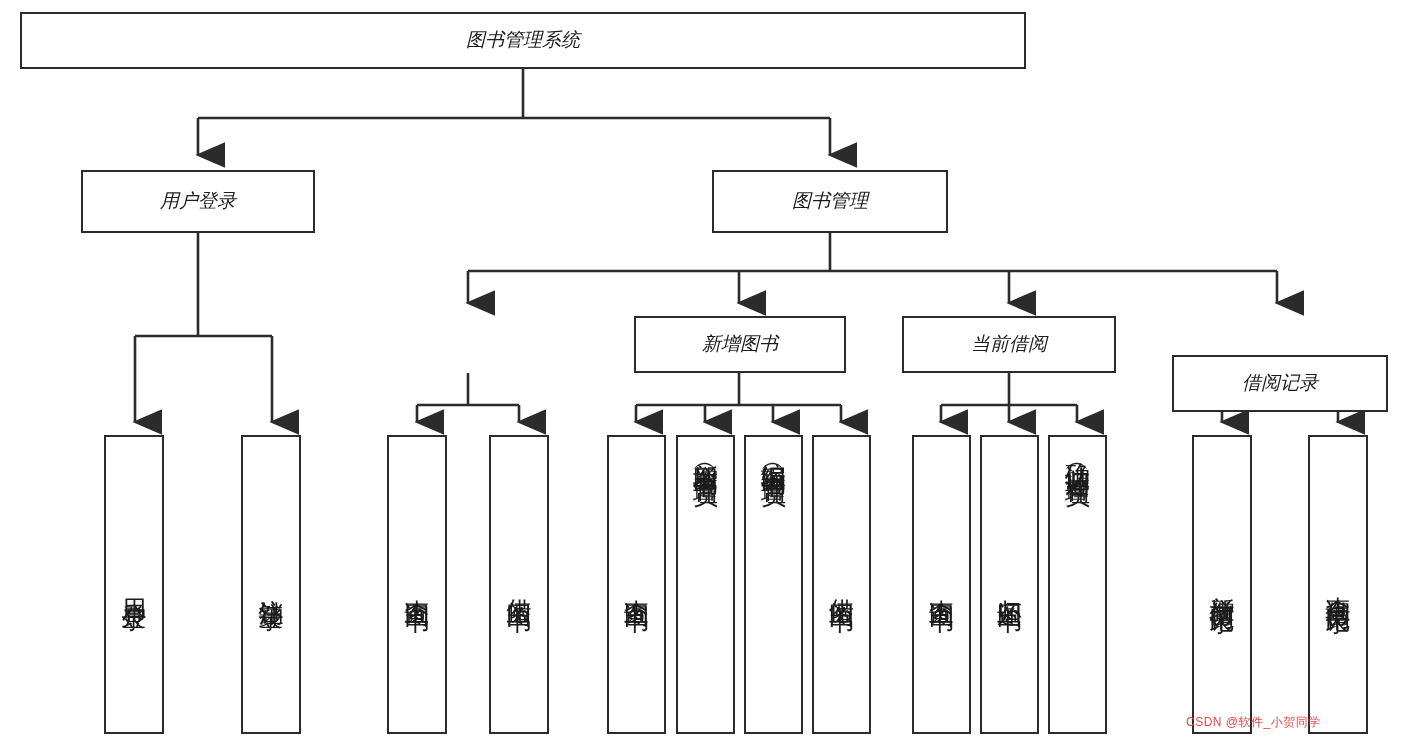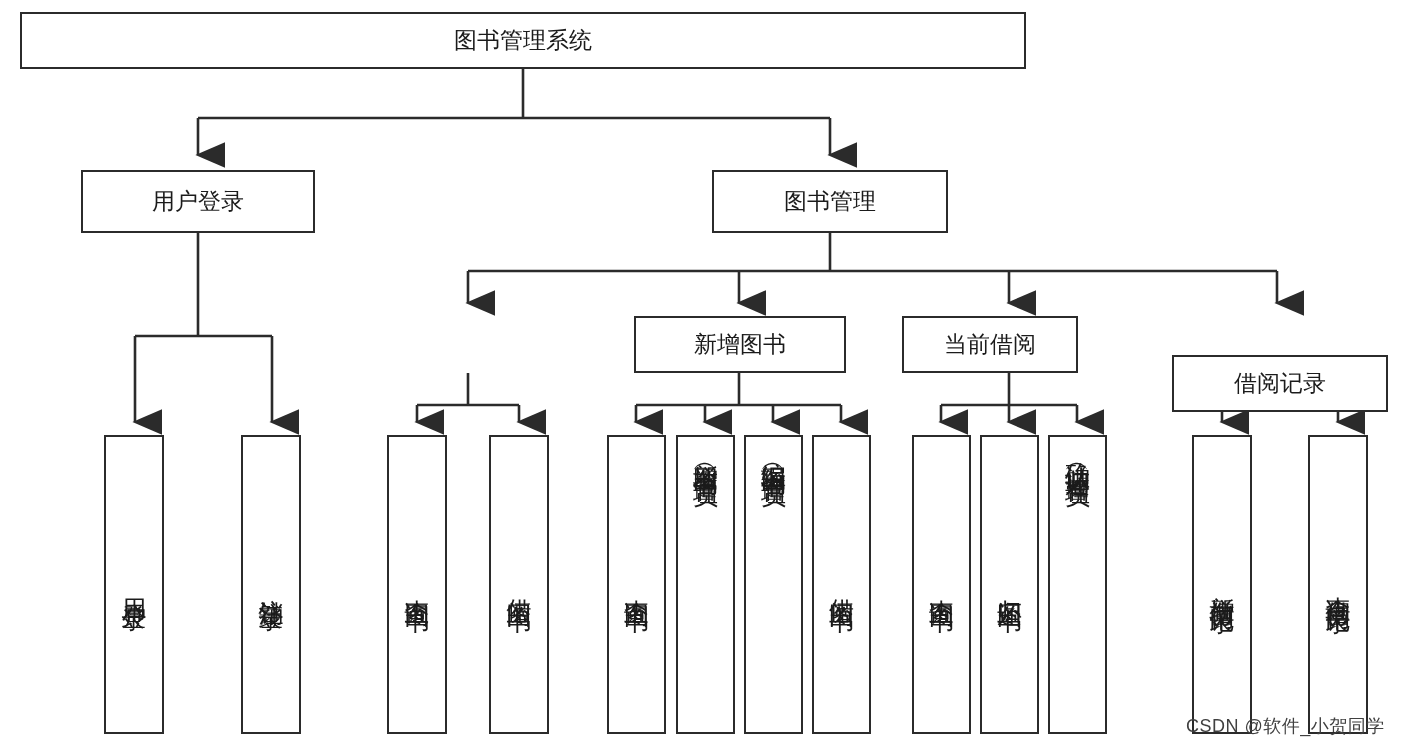--- a/index.html
+++ b/index.html
@@ -37,21 +37,22 @@
     z-index: 3;
   }
   .node .label {
     display: block;
     text-align: center;
     line-height: 1.18;
     color: #1b1b1b;
     white-space: nowrap;
   }
   .node.horiz .label {
-    font-size: 23px;
+    font-size: 19px;
+    font-style: italic;
   }
   .node.vert {
     align-items: flex-start;
     padding-top: 6px;
   }
   .node.vert .label {
     writing-mode: vertical-rl;
     text-orientation: upright;
     font-size: 25px;
     letter-spacing: 3px;
@@ -59,22 +60,22 @@
     white-space: nowrap;
   }
   .node.vert.center {
     align-items: center;
     padding-top: 0;
   }
   .watermark {
     position: absolute;
     left: 1186px;
     top: 714px;
-    font-size: 18px;
-    color: #404040;
+    font-size: 12px;
+    color: #ef4444;
     letter-spacing: 0.5px;
     z-index: 6;
     white-space: nowrap;
   }
 </style>
 </head>
 <body>
 
 <div id="canvas">
 
@@ -138,21 +139,21 @@
 
   <div class="node horiz" style="left:712px; top:170px; width:236px; height:63px;">
     <span class="label">图书管理</span>
   </div>
 
 
   <div class="node horiz" style="left:634px; top:316px; width:212px; height:57px;">
     <span class="label">新增图书</span>
   </div>
 
-  <div class="node horiz" style="left:902px; top:316px; width:176px; height:57px;">
+  <div class="node horiz" style="left:902px; top:316px; width:214px; height:57px;">
     <span class="label">当前借阅</span>
   </div>
 
   <div class="node horiz" style="left:1172px; top:316px; width:216px; height:57px;margin-top:39px;">
     <span class="label">借阅记录</span>
   </div>
 
   <div class="node vert center" style="left:104px; top:435px; width:60px; height:299px;">
     <span class="label">用户登录</span>
   </div>

